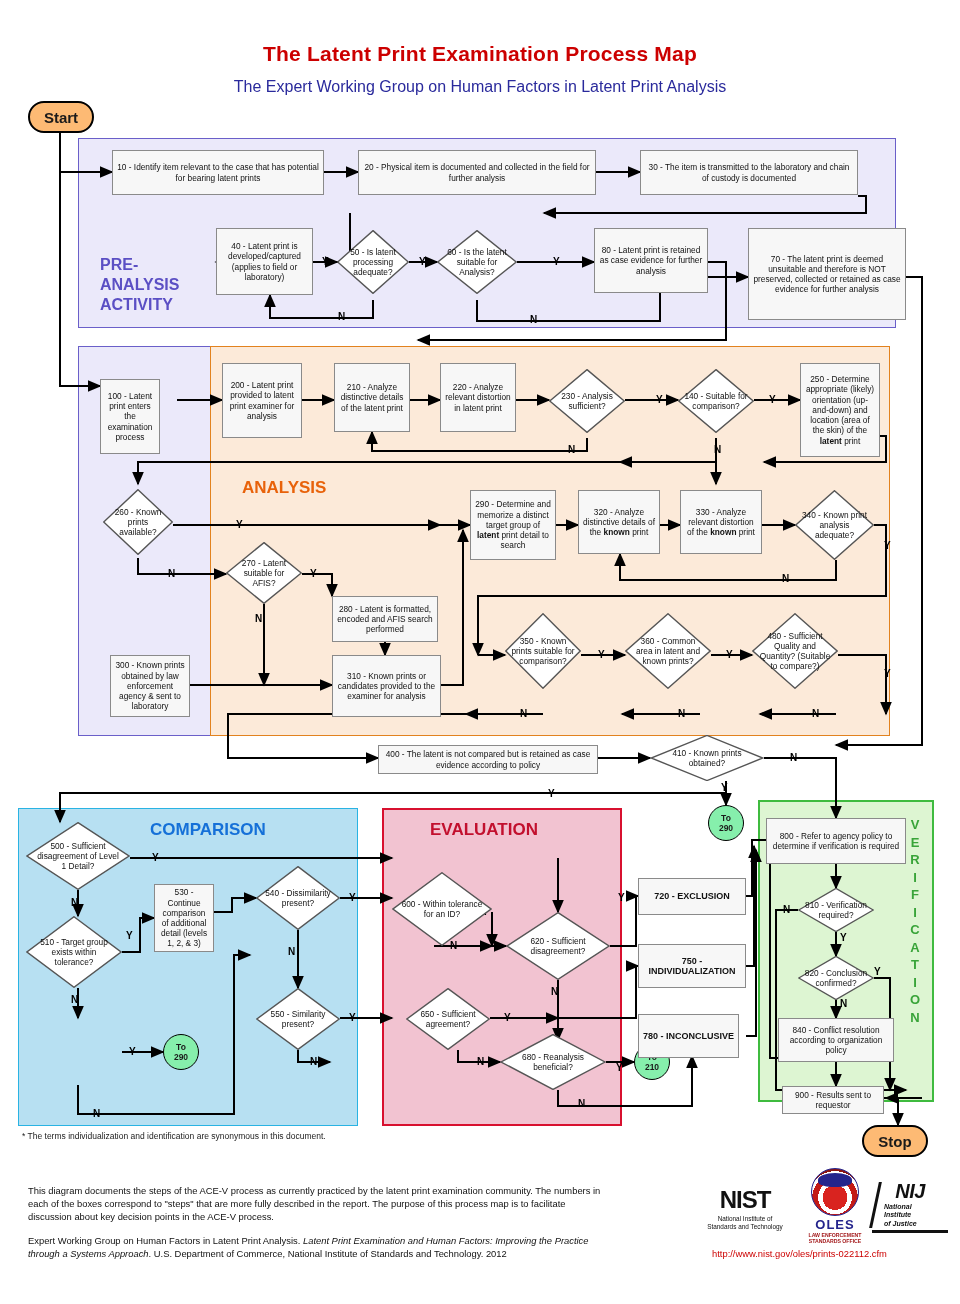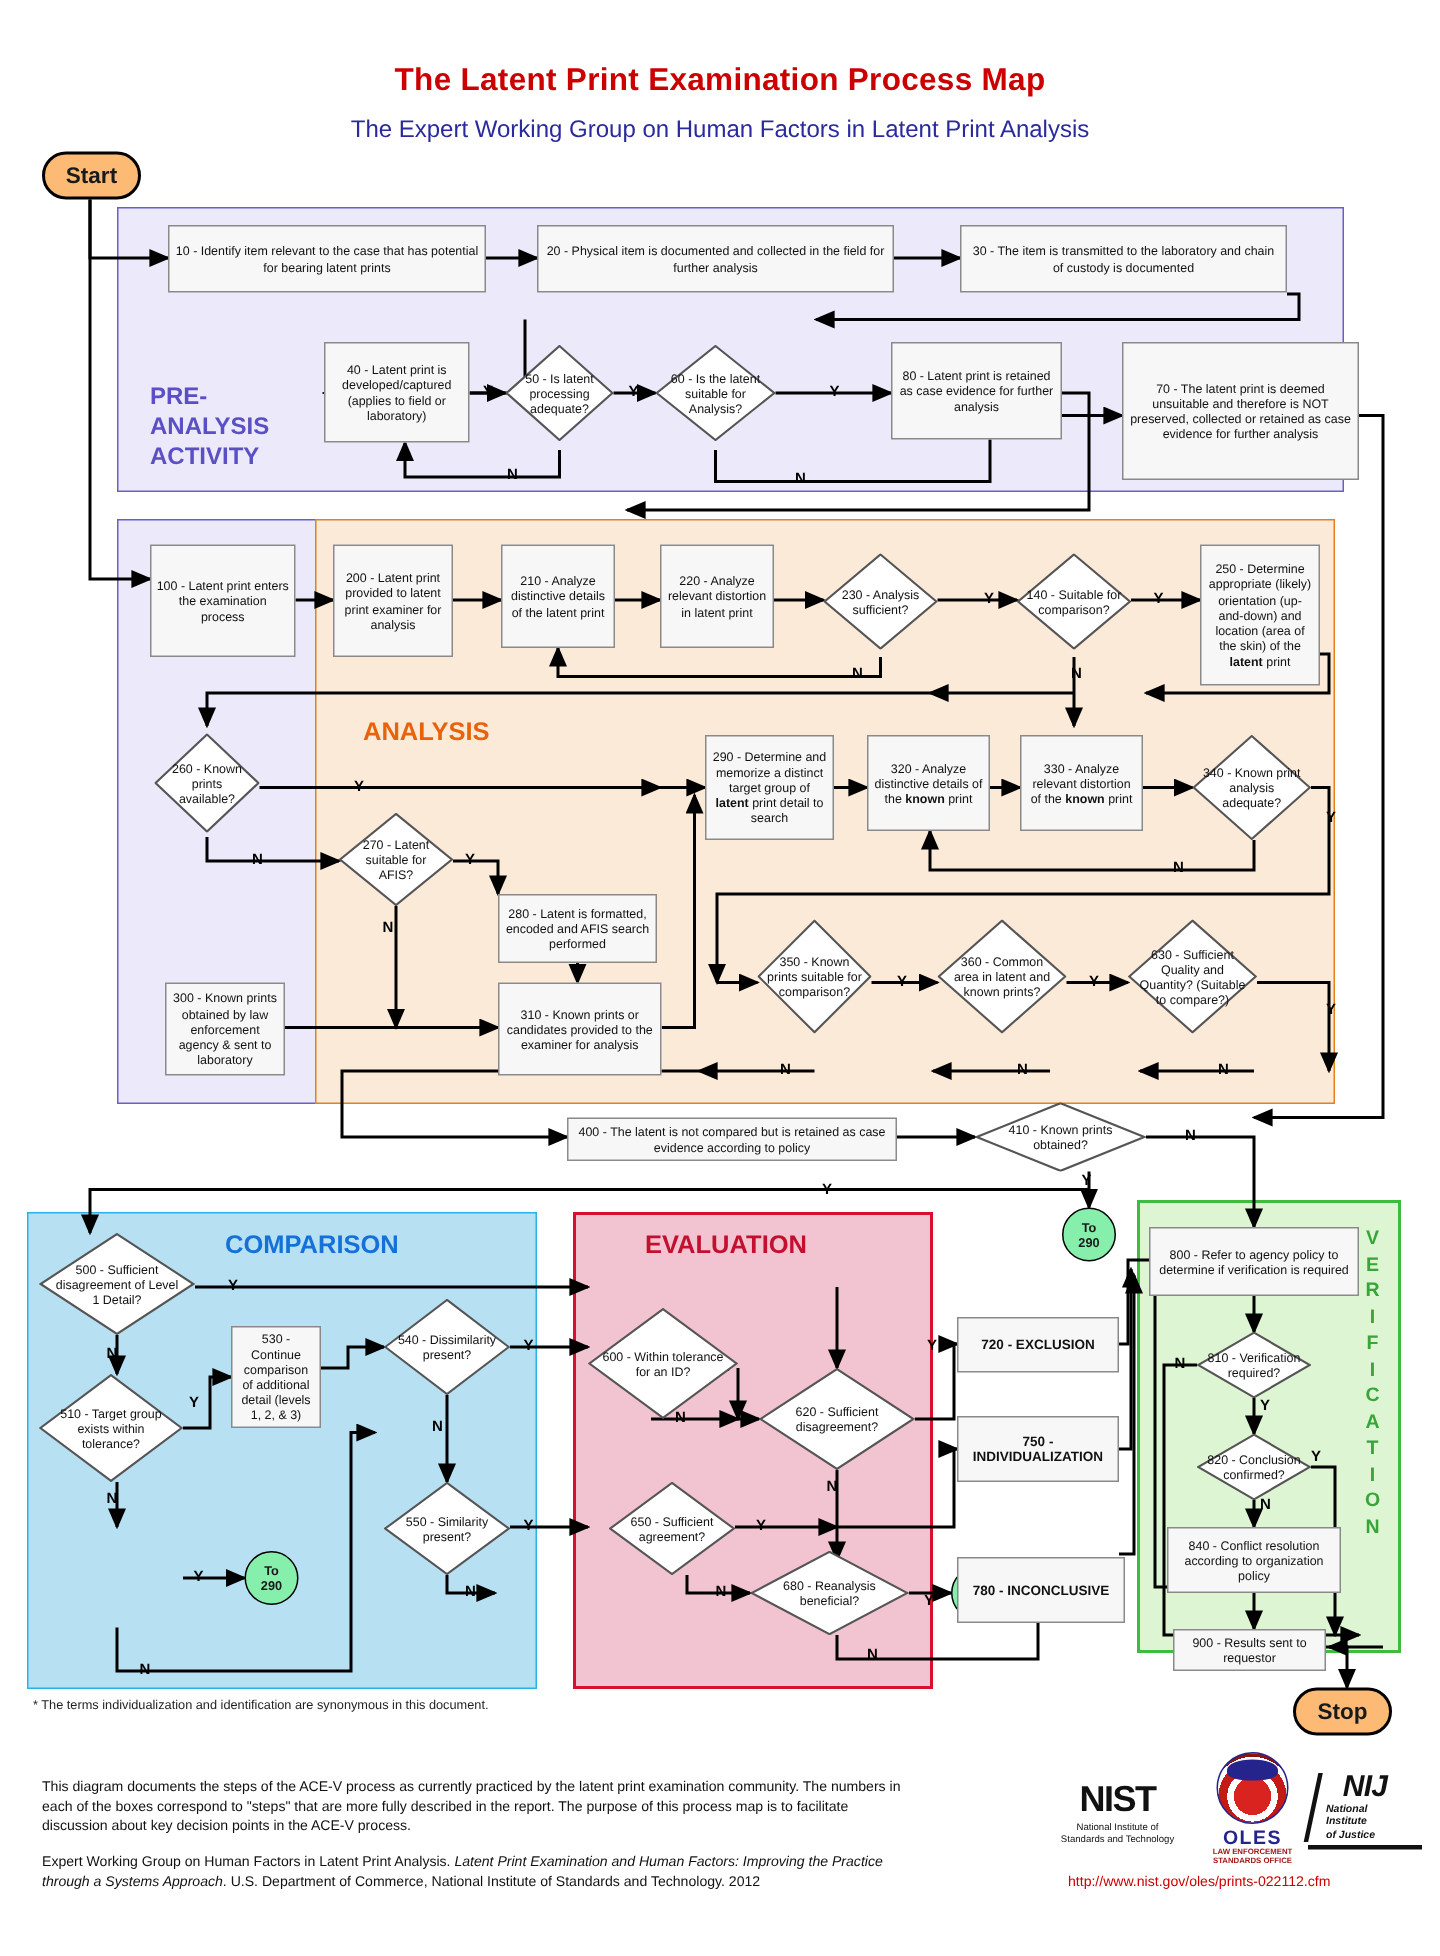--- a/index.html
+++ b/index.html
@@ -345,21 +345,21 @@
       <span>To<br>210</span>
     </div>
 
   <div class="node box" style="left:112px;top:150px;width:212px;height:45px;">10 - Identify item relevant to the case that has potential for bearing latent prints</div>
   <div class="node box" style="left:358px;top:150px;width:238px;height:45px;">20 - Physical item is documented and collected in the field for further analysis</div>
   <div class="node box" style="left:640px;top:150px;width:218px;height:45px;">30 - The item is transmitted to the laboratory and chain of custody is documented</div>
   <div class="node box" style="left:216px;top:228px;width:97px;height:67px;">40 - Latent print is developed/captured (applies to field or laboratory)</div>
   <div class="node box" style="left:594px;top:228px;width:114px;height:65px;">80 - Latent print is retained as case evidence for further analysis</div>
   <div class="node box" style="left:748px;top:228px;width:158px;height:92px;">70 - The latent print is deemed unsuitable and therefore is NOT preserved, collected or retained as case evidence for further analysis</div>
 
-  <div class="node box" style="left:100px;top:363px;width:97px;height:75px;">100 - Latent print enters the examination process</div>
+  <div class="node box" style="left:100px;top:379px;width:60px;height:75px;">100 - Latent print enters the examination process</div>
   <div class="node box" style="left:222px;top:363px;width:80px;height:75px;">200 - Latent print provided to latent print examiner for analysis</div>
   <div class="node box" style="left:334px;top:363px;width:76px;height:69px;">210 - Analyze distinctive details of the latent print</div>
   <div class="node box" style="left:440px;top:363px;width:76px;height:69px;">220 - Analyze relevant distortion in latent print</div>
   <div class="node box" style="left:800px;top:363px;width:80px;height:94px;">
       <span><span>250 - Determine appropriate (likely) orientation (up-and-down) and location (area of the skin) of the </span><b>latent</b><span> print</span></span>
     </div>
 
   <div class="node box" style="left:332px;top:596px;width:106px;height:46px;">280 - Latent is formatted, encoded and AFIS search performed</div>
   <div class="node box" style="left:110px;top:655px;width:80px;height:62px;">300 - Known prints obtained by law enforcement agency &amp; sent to laboratory</div>
   <div class="node box" style="left:332px;top:655px;width:109px;height:62px;">310 - Known prints or candidates provided to the examiner for analysis</div>
@@ -373,21 +373,21 @@
   <div class="node box" style="left:680px;top:490px;width:82px;height:64px;">
       <span><span>330 - Analyze relevant distortion of the </span><b>known</b><span> print</span></span>
     </div>
 
   <div class="node box" style="left:378px;top:745px;width:220px;height:29px;">400 - The latent is not compared but is retained as case evidence according to policy</div>
 
   <div class="node box" style="left:154px;top:884px;width:60px;height:68px;">530 - Continue comparison of additional detail (levels 1, 2, &amp; 3)</div>
 
   <div class="node box bold" style="left:638px;top:878px;width:108px;height:37px;">720 - EXCLUSION</div>
   <div class="node box bold" style="left:638px;top:944px;width:108px;height:44px;">750 - INDIVIDUALIZATION</div>
-  <div class="node box bold" style="left:638px;top:1038px;width:112px;height:44px;">780 - INCONCLUSIVE</div>
+  <div class="node box bold" style="left:638px;top:1014px;width:101px;height:44px;">780 - INCONCLUSIVE</div>
 
   <div class="node box" style="left:766px;top:818px;width:140px;height:46px;">800 - Refer to agency policy to determine if verification is required</div>
   <div class="node box" style="left:778px;top:1018px;width:116px;height:44px;">840 - Conflict resolution according to organization policy</div>
   <div class="node box" style="left:782px;top:1086px;width:102px;height:28px;">900 - Results sent to requestor</div>
 
   <div class="dia" style="left:337px;top:230px;width:72px;height:64px;">
     <div class="shape">
         <svg viewBox="0 0 100 100" preserveAspectRatio="none">
           <polygon points="50,1 99,50 50,99 1,50" fill="#ffffff" stroke="#555" stroke-width="1.4" vector-effect="non-scaling-stroke"></polygon>
         </svg>
@@ -457,21 +457,21 @@
         </svg>
       </div>
     <div class="txt">360 - Common area in latent and known prints?</div>
   </div>
   <div class="dia" style="left:752px;top:613px;width:86px;height:76px;">
     <div class="shape">
         <svg viewBox="0 0 100 100" preserveAspectRatio="none">
           <polygon points="50,1 99,50 50,99 1,50" fill="#ffffff" stroke="#555" stroke-width="1.4" vector-effect="non-scaling-stroke"></polygon>
         </svg>
       </div>
-    <div class="txt">630 - Sufficient Quality and Quantity? (Suitable to compare?)</div>
+    <div class="txt">480 - Sufficient Quality and Quantity? (Suitable to compare?)</div>
   </div>
   <div class="dia" style="left:650px;top:735px;width:114px;height:46px;">
     <div class="shape">
         <svg viewBox="0 0 100 100" preserveAspectRatio="none">
           <polygon points="50,1 99,50 50,99 1,50" fill="#ffffff" stroke="#555" stroke-width="1.4" vector-effect="non-scaling-stroke"></polygon>
         </svg>
       </div>
     <div class="txt">410 - Known prints obtained?</div>
   </div>
 

